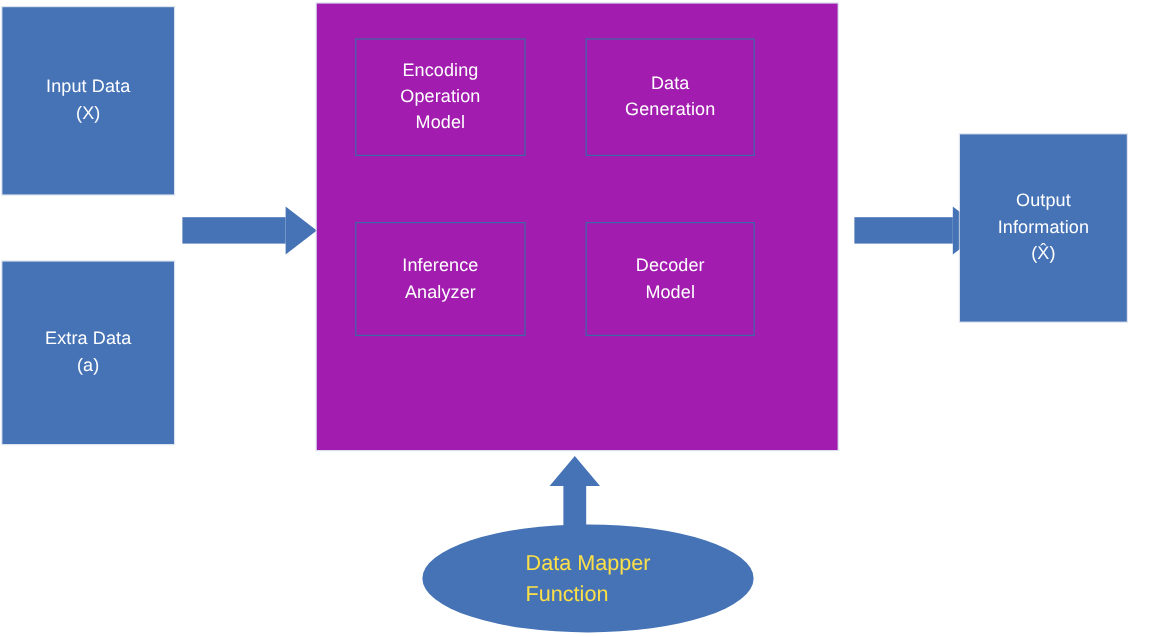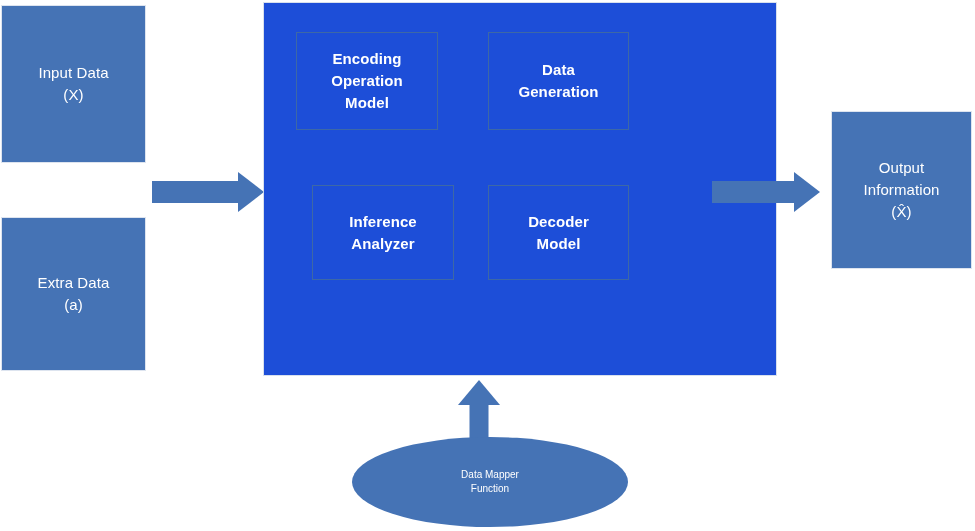--- a/index.html
+++ b/index.html
@@ -45,48 +45,47 @@
   .box-solid {
     background: #4573B5;
     box-shadow: 0 0 0 1px rgba(210, 219, 234, 0.75);
   }
 
   
   #main-module {
     position: absolute;
     left: 264px;
     top: 3px;
-    width: 512px;
+    width: 434px;
     height: 372px;
-    background: #1d4ed8;
+    background: #a21caf;
     box-shadow: 0 0 0 1px rgba(206, 216, 233, 0.8);
-    font-weight: bold;
   }
 
   
   .box-inner {
     background: transparent;
     border: 1px solid #3D68A6;
   }
 
   
   #data-mapper-ellipse {
     position: absolute;
     left: 352px;
     top: 437px;
     width: 276px;
     height: 90px;
     border-radius: 50%;
     background: #4573B5;
     display: flex;
     align-items: center;
     justify-content: center;
-    text-align: center;
-    color: #ffffff;
-    font-size: 10px;
+    text-align: left;
+    color: #fde047;
+    font-size: 18px;
     line-height: 1.45;
   }
 
   
   .arrow-right {
     position: absolute;
     height: 40px;
   }
   .arrow-right .shaft {
     position: absolute;
@@ -125,25 +124,25 @@
     width: 0;
     height: 0;
     border-left: 21px solid transparent;
     border-right: 21px solid transparent;
     border-bottom: 25px solid #4573B5;
   }
 
   
   #input-data-box   { left: 2px;   top: 6px;   width: 143px; height: 156px; }
   #extra-data-box   { left: 2px;   top: 218px; width: 143px; height: 152px; }
-  #output-box       { left: 832px; top: 112px; width: 139px; height: 156px; }
+  #output-box       { left: 800px; top: 112px; width: 139px; height: 156px; }
 
   #encoding-box     { left: 32px;  top: 29px;  width: 142px; height: 98px;  }
   #generation-box   { left: 224px; top: 29px;  width: 141px; height: 98px; align-items: center;  }
-  #inference-box    { left: 48px;  top: 182px; width: 142px; height: 95px;  }
+  #inference-box    { left: 32px;  top: 182px; width: 142px; height: 95px;  }
   #decoder-box      { left: 224px; top: 182px; width: 141px; height: 95px; align-items: center;  }
 
   #arrow-input-to-module  { left: 152px; top: 172px; width: 112px; }
   #arrow-input-to-module .shaft { width: 86px; }
 
   #arrow-module-to-output { left: 712px; top: 172px; width: 108px; }
   #arrow-module-to-output .shaft { width: 82px; }
 
   #arrow-mapper-to-module { left: 458px; top: 380px; width: 42px; height: 63px; }
   #arrow-mapper-to-module .shaft { height: 39px; }

